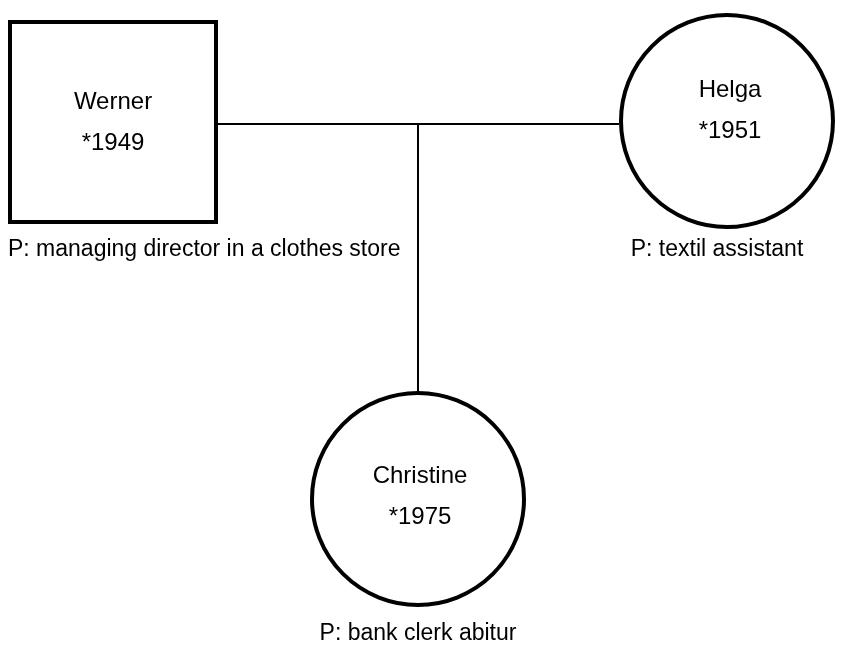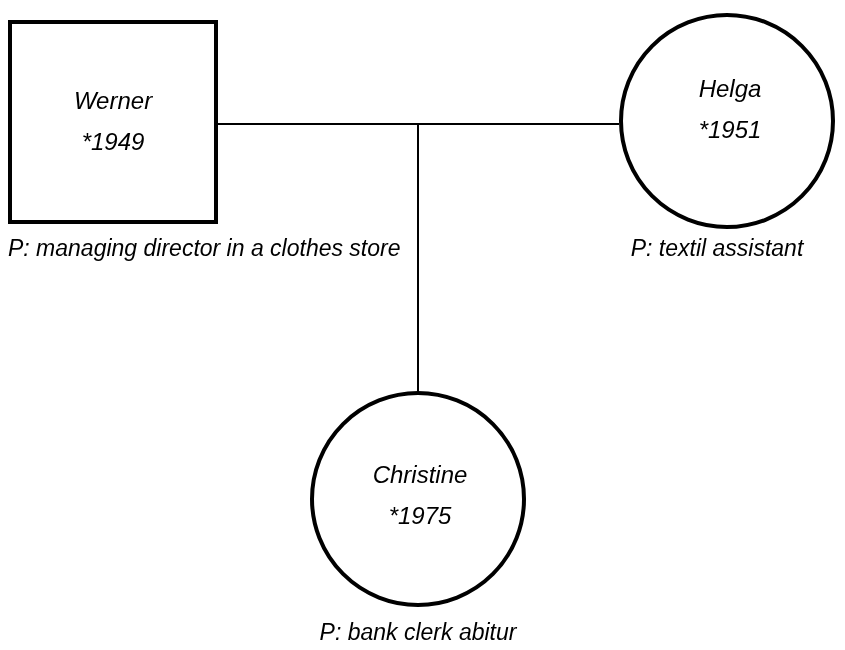--- a/index.html
+++ b/index.html
@@ -10,21 +10,20 @@
   body {
     font-family: "Liberation Sans", sans-serif;
     -webkit-font-smoothing: antialiased;
   }
   #genogram {
     position: relative;
     width: 845px;
     height: 650px;
     background: #ffffff;
     overflow: hidden;
-    font-style: italic;
   }
   #genogram-canvas {
     position: absolute;
     top: 0;
     left: 0;
     width: 845px;
     height: 650px;
   }
   .node-shape {
     fill: #ffffff;

